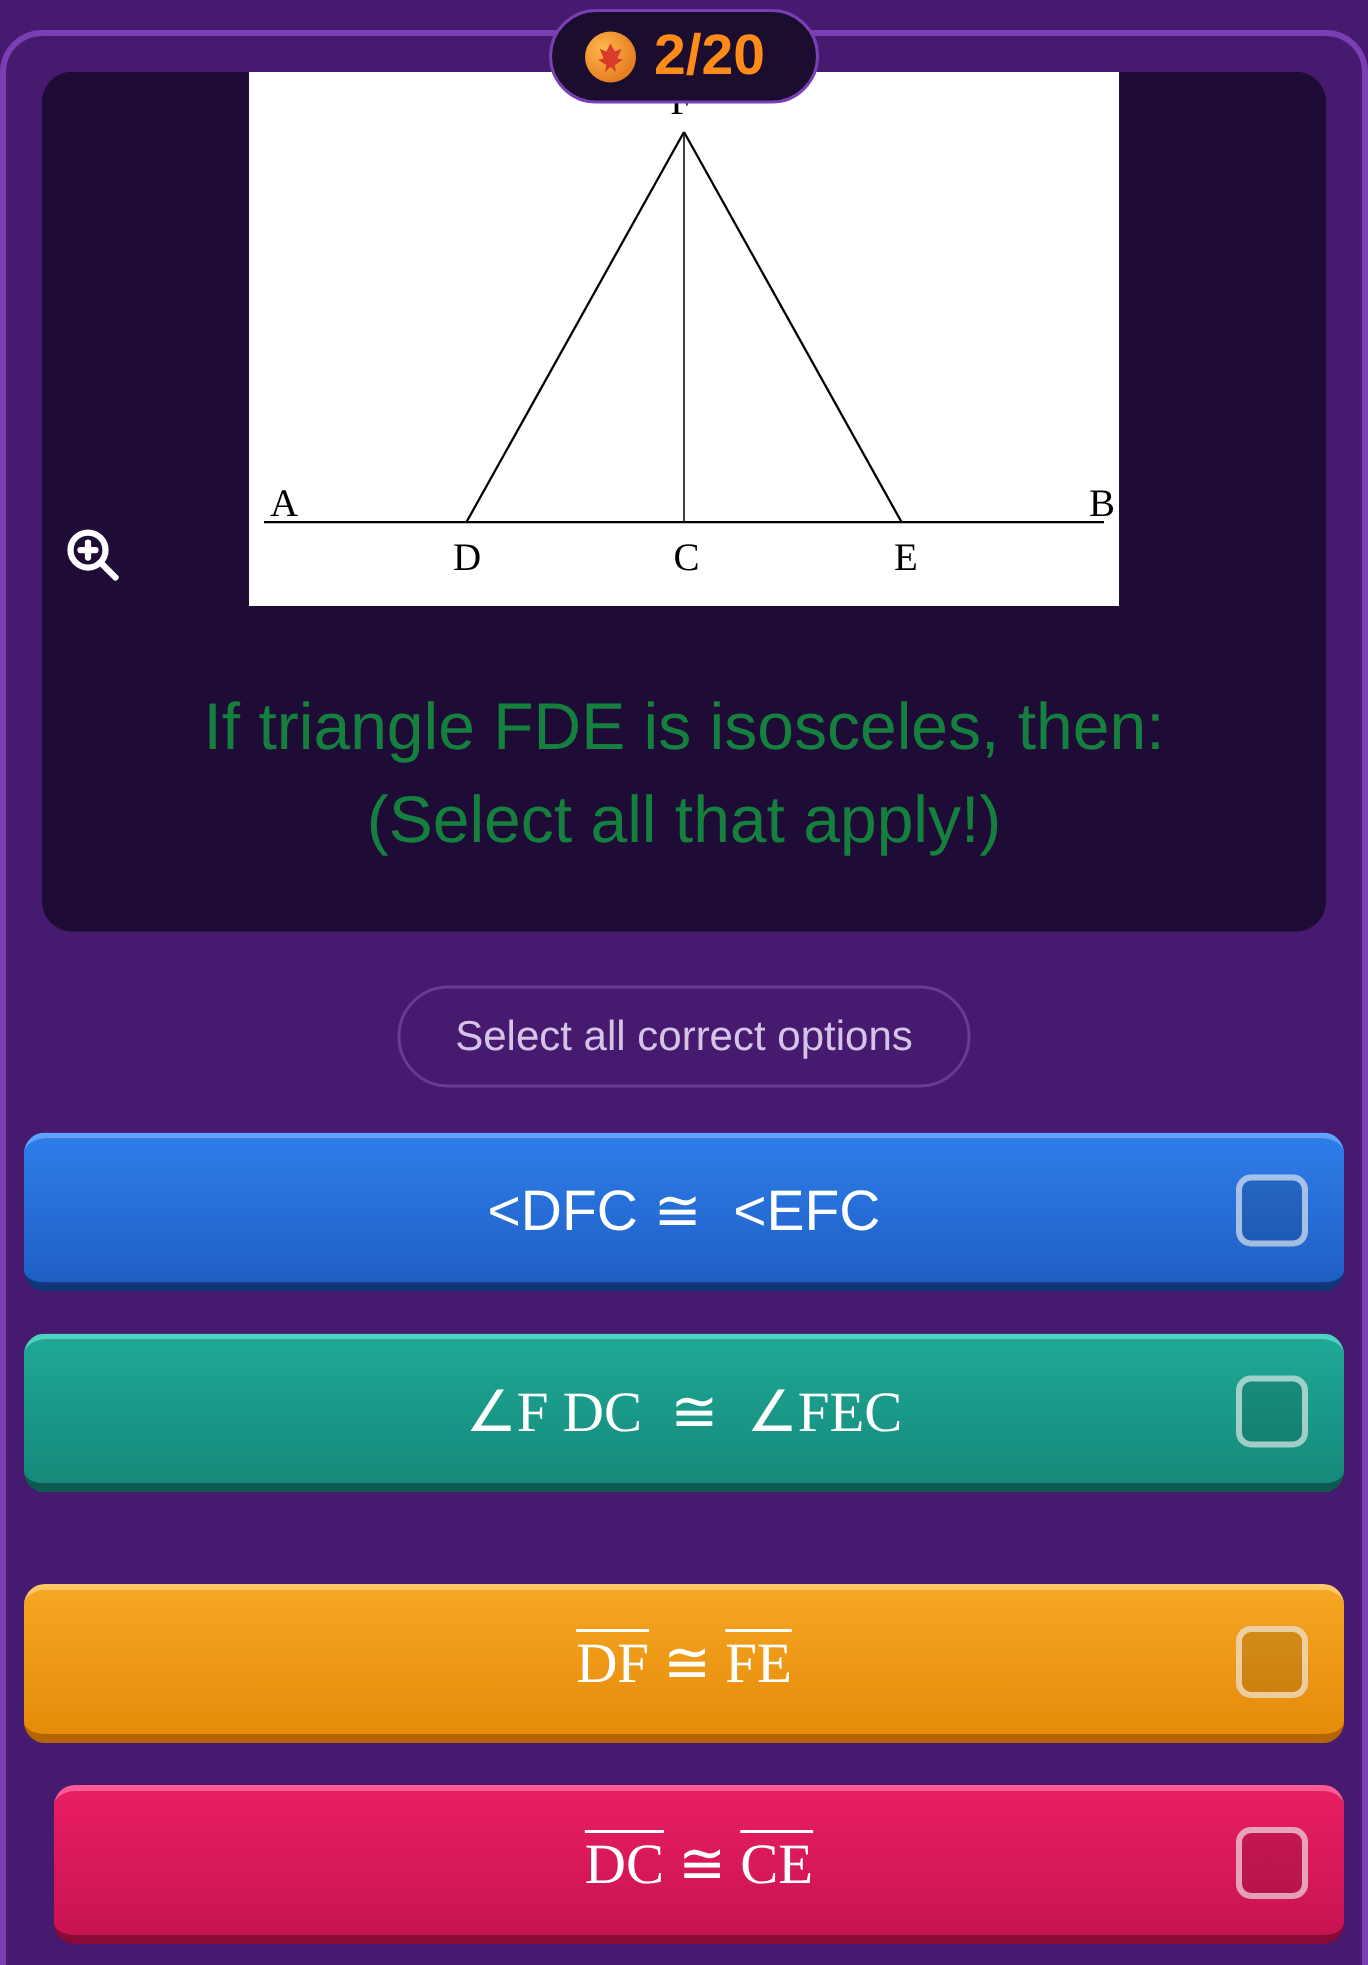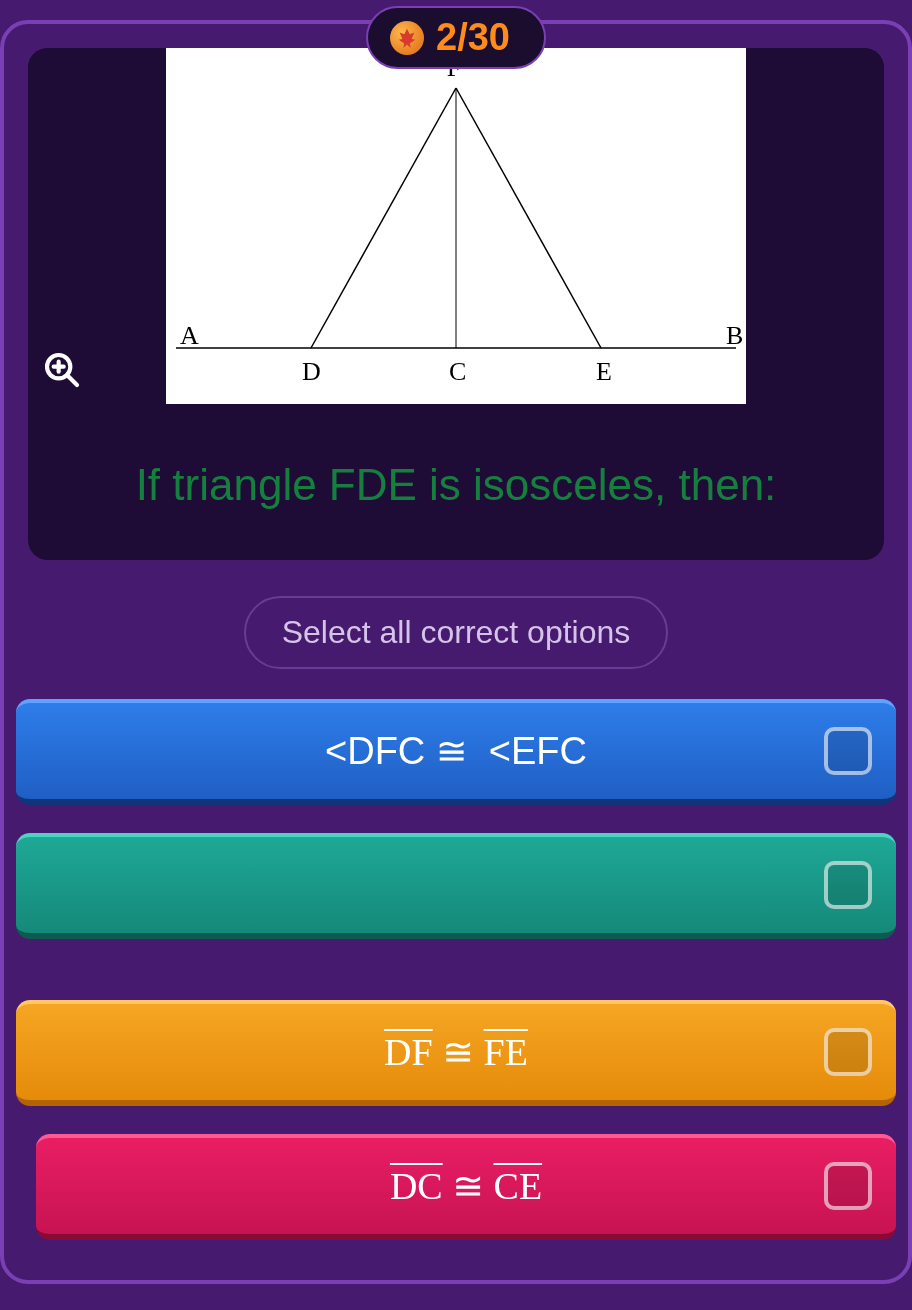--- a/index.html
+++ b/index.html
@@ -85,21 +85,21 @@
     line-height: 1.4;
     font-weight: 400;
   }
   .instruction-pill {
     margin: 36px auto 30px auto;
     width: fit-content;
     padding: 16px 36px;
     border: 2px solid #6b3a96;
     border-radius: 50px;
     color: #d6c4e8;
-    font-size: 32px;
+    font-size: 28px;
     background: transparent;
   }
   .answers {
     display: flex;
     flex-direction: column;
     gap: 28px;
     padding: 0 0;
   }
   .answer {
     position: relative;
@@ -155,21 +155,21 @@
 <body>
 
 <div class="outer-card">
 
   <div class="pill">
     <span class="pill-icon">
       <svg viewBox="0 0 24 24">
           <path fill="#d93a2b" d="M12 2 L9 8 L4 6 L7 13 L3 14 L9 18 L8 23 L12 19 L16 23 L15 18 L21 14 L17 13 L20 6 L15 8 Z"></path>
         </svg>
     </span>
-    <span class="pill-text">2/30</span>
+    <span class="pill-text">2/20</span>
   </div>
 
   <div class="question-card">
     <div class="image-wrap">
       <svg class="geom-svg" viewBox="0 0 580 356">
         <line x1="10" y1="300" x2="570" y2="300" stroke="#000" stroke-width="1.5"></line>
         <line x1="145" y1="300" x2="290" y2="40" stroke="#000" stroke-width="1.5"></line>
         <line x1="435" y1="300" x2="290" y2="40" stroke="#000" stroke-width="1.5"></line>
         <line x1="290" y1="300" x2="290" y2="40" stroke="#000" stroke-width="1"></line>
         <text x="288" y="28" font-size="26" font-family="serif" text-anchor="middle">F</text>
@@ -181,31 +181,33 @@
       </svg>
       <svg class="zoom-icon" viewBox="0 0 24 24">
         <circle cx="10" cy="10" r="7" stroke="#fff" stroke-width="2.5" fill="none"></circle>
         <line x1="15" y1="15" x2="21" y2="21" stroke="#fff" stroke-width="2.5" stroke-linecap="round"></line>
         <line x1="10" y1="7" x2="10" y2="13" stroke="#fff" stroke-width="2.5" stroke-linecap="round"></line>
         <line x1="7" y1="10" x2="13" y2="10" stroke="#fff" stroke-width="2.5" stroke-linecap="round"></line>
       </svg>
     </div>
     <div class="question-text">
       <span>If triangle FDE is isosceles, then:</span><br>
+      <span>(Select all that apply!)</span>
     </div>
   </div>
 
   <div class="instruction-pill">Select all correct options</div>
 
   <div class="answers">
     <div class="answer ans-blue">
       <span class="label"><span class="sans">&lt;DFC ≅&nbsp; &lt;EFC</span></span>
       <span class="checkbox"></span>
     </div>
     <div class="answer ans-teal">
+      <span class="label">∠F DC&nbsp;&nbsp;≅&nbsp;&nbsp;∠FEC</span>
       <span class="checkbox"></span>
     </div>
     <div class="answer ans-orange">
       <span class="label"><span class="overline">DF</span> ≅ <span class="overline">FE</span></span>
       <span class="checkbox"></span>
     </div>
     <div class="answer ans-pink">
       <span class="label"><span class="overline">DC</span> ≅ <span class="overline">CE</span></span>
       <span class="checkbox"></span>
     </div>

